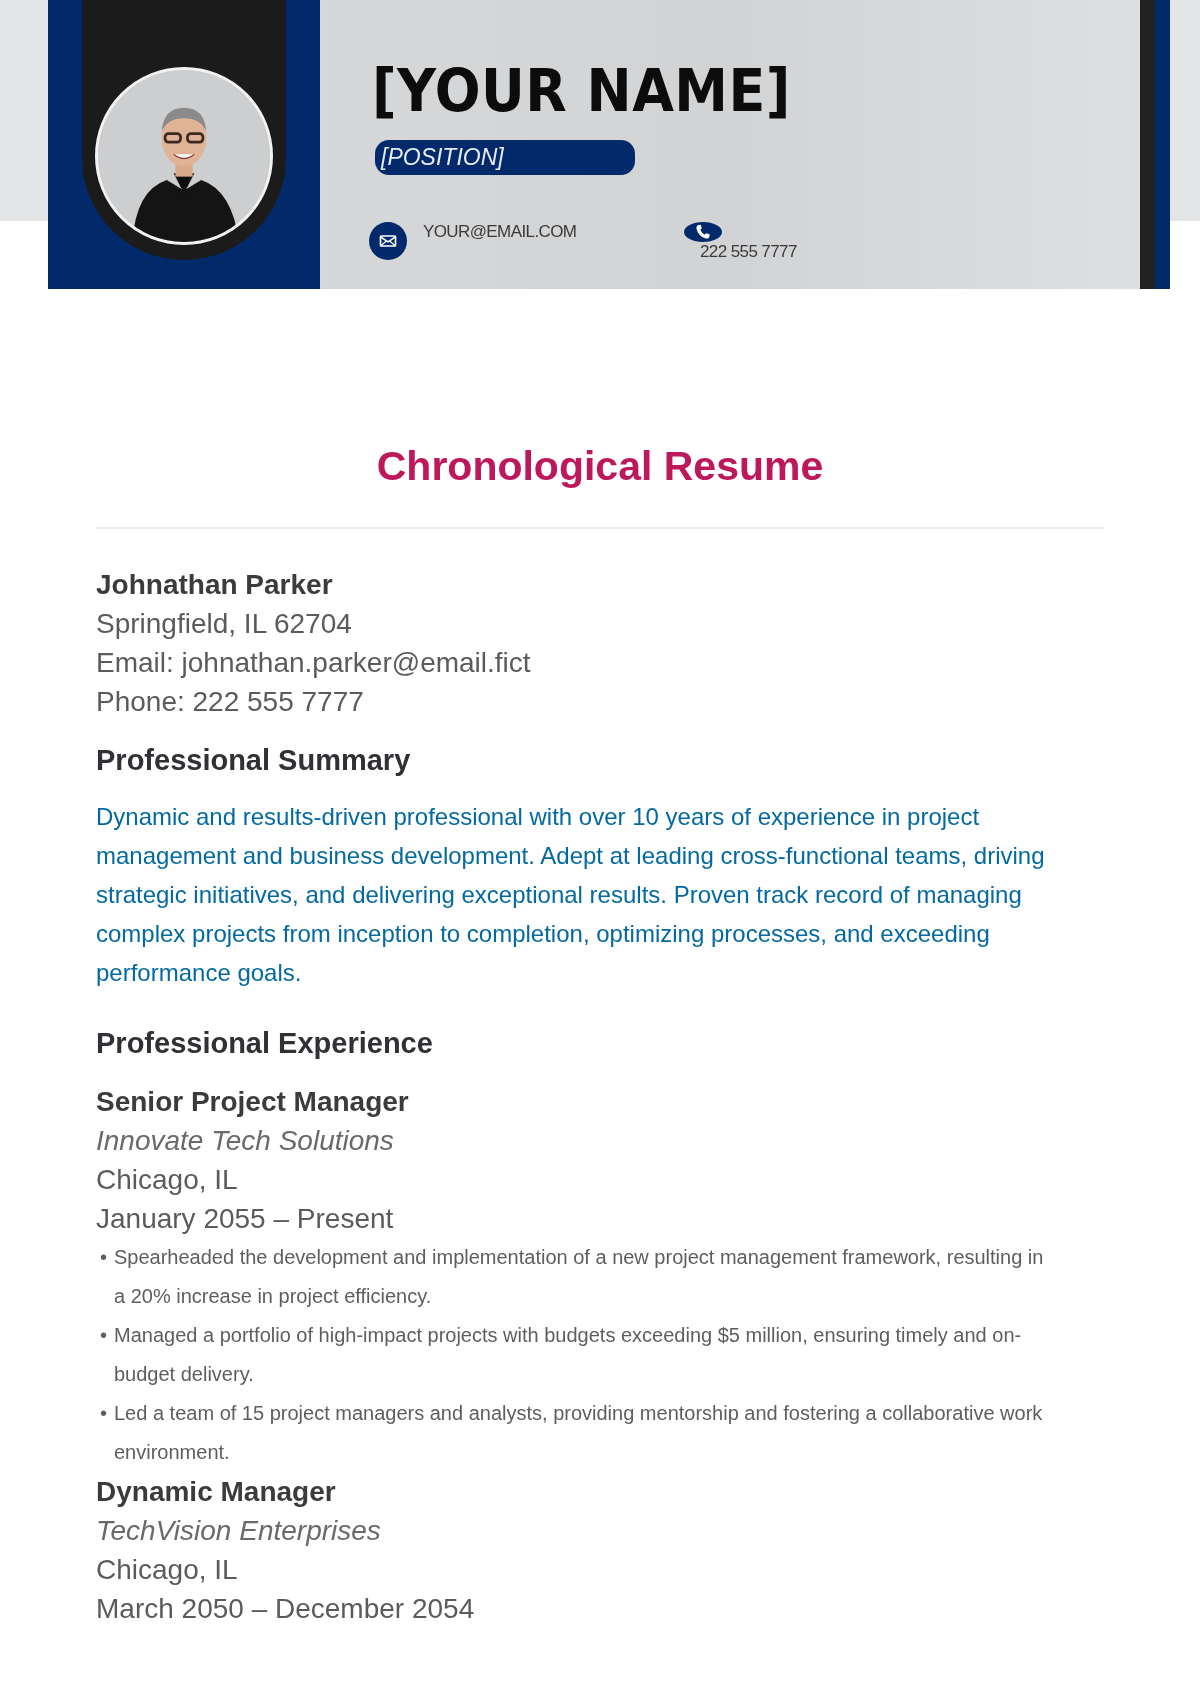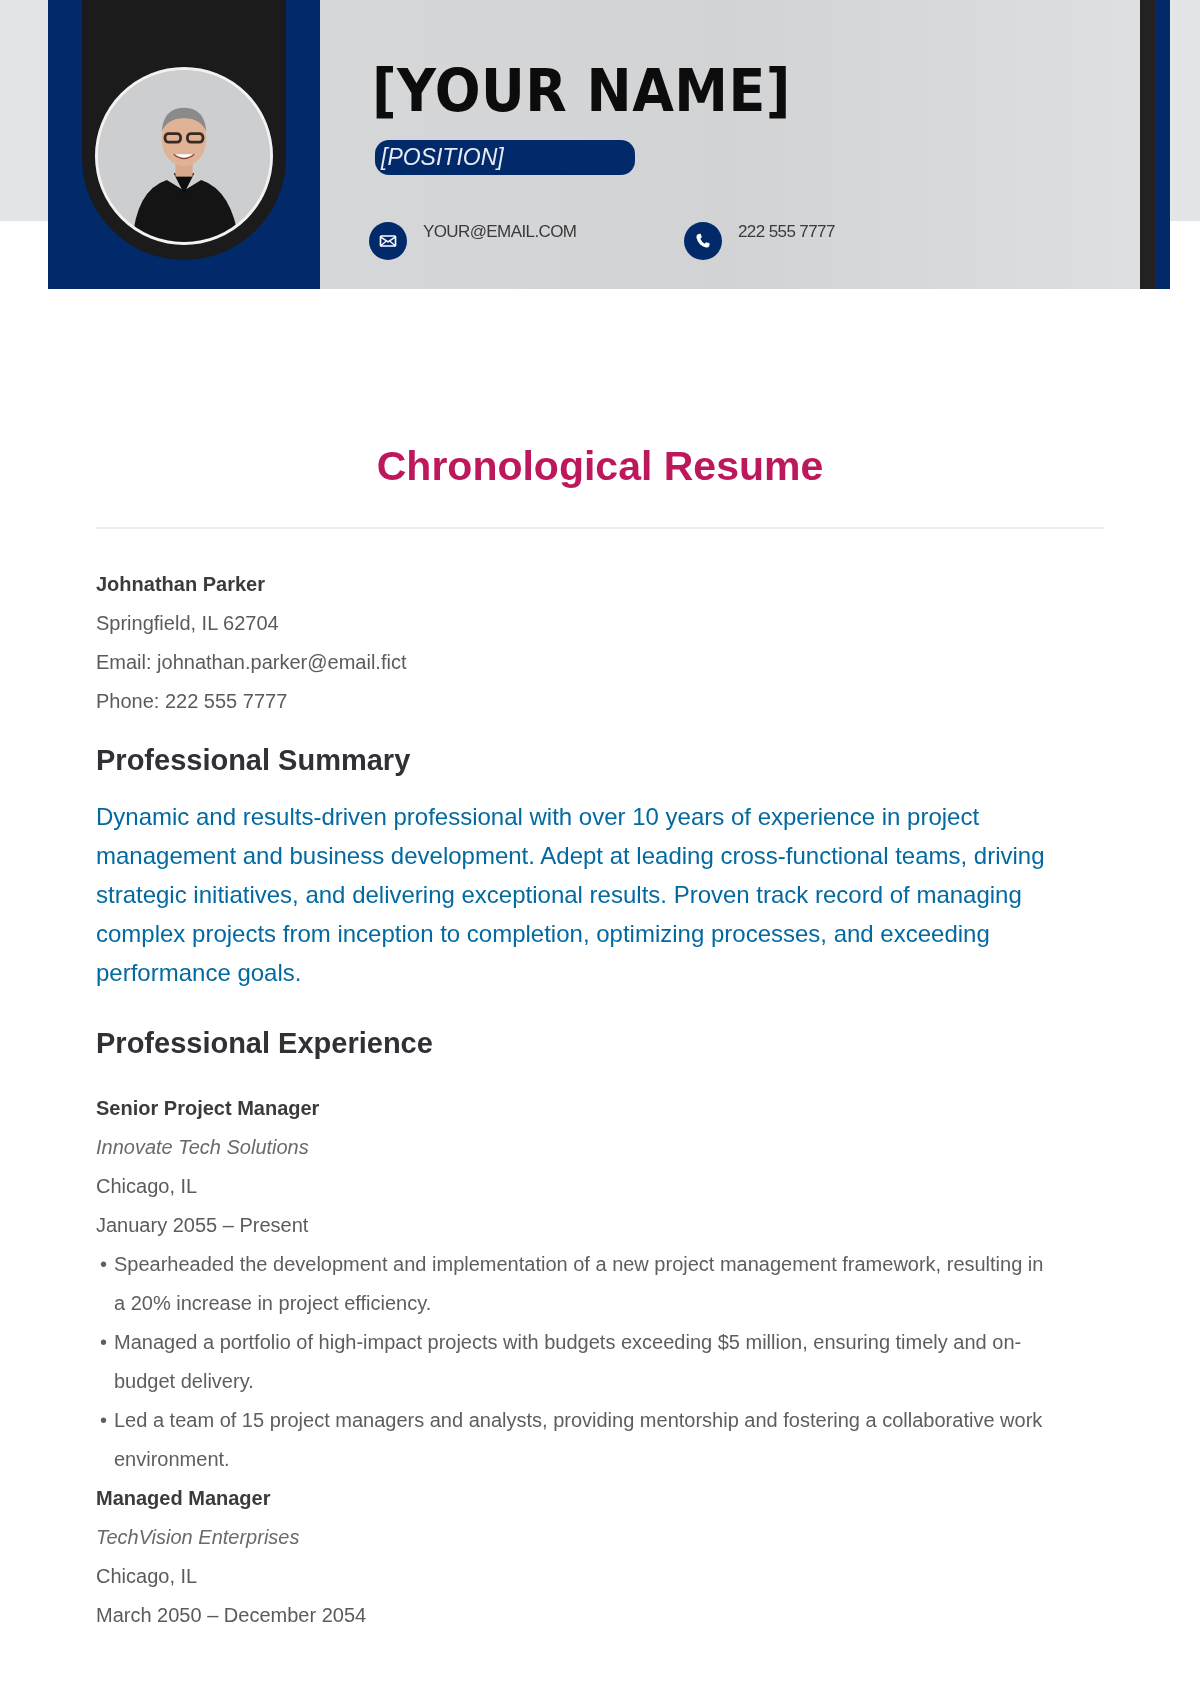--- a/index.html
+++ b/index.html
@@ -18,43 +18,43 @@
   .bar-dark { position: absolute; left: 1140px; top: 0; width: 15px; height: 289px; background: #242122; }
   .bar-blue { position: absolute; left: 1155px; top: 0; width: 15px; height: 289px; background: #022a6b; }
 
   .your-name { position: absolute; left: 372px; top: 56px; font-size: 58px; font-weight: 700; color: #0c0c0c;
                letter-spacing: 0.5px; line-height: 70px; white-space: nowrap; font-family: "DejaVu Sans", sans-serif; transform: scaleX(0.93); transform-origin: left; }
   .position-box { position: absolute; left: 375px; top: 140px; width: 260px; height: 35px; background: #022a6b; border-radius: 14px; }
   .position-text { position: absolute; left: 6px; top: 4px; color: #e9ecf3; font-size: 23px; font-style: italic; line-height: 27px; white-space: nowrap; }
 
   .contact { position: absolute; top: 222px; height: 38px; display: flex; align-items: flex-start; }
   .contact.email { left: 369px; }
-  .contact.phone { left: 684px; }
+  .contact.phone { left: 684px; flex-direction: column; }
   .contact-icon { width: 38px; height: 38px; border-radius: 50%; background: #022a6b; display: flex; align-items: center; justify-content: center; }
   .contact-icon svg { width: 20px; height: 20px; }
   .contact-text { margin-left: 16px; font-size: 17px; color: #3a3a3a; letter-spacing: -0.6px; white-space: nowrap; }
 
   
   .doc-title { position: absolute; left: 0; top: 440px; width: 1200px; text-align: center; font-size: 41px; font-weight: 700; color: #be185d; line-height: 52px; }
   .divider { position: absolute; left: 96px; top: 527px; width: 1008px; height: 2px; background: #ececec; }
 
   .content { position: absolute; left: 96px; top: 565px; width: 1010px; }
-  .line { font-size: 20px; line-height: 39px; color: #5b5b5b; white-space: nowrap; }
+  .line { font-size: 28px; line-height: 39px; color: #5b5b5b; white-space: nowrap; }
   .line.bold { font-weight: 700; color: #3b3b3b; }
   .line.italic { font-style: italic; color: #6a6a6a; }
   .h2 { font-size: 29px; font-weight: 700; color: #2f3135; line-height: 40px; }
   .para { font-size: 24px; line-height: 39px; color: #0369a1; width: 960px; }
   .bullets { list-style: none; }
   .bullets li { position: relative; padding-left: 18px; font-size: 20px; line-height: 39px; color: #5e5e5e; width: 960px; }
   .bullets li .dot { position: absolute; left: 4px; top: 0; }
 
   .contact-block { margin-bottom: 19px; }
   .summary-h { margin-bottom: 17px; }
   .summary { margin-bottom: 31px; }
-  .exp-h { margin-bottom: 26px; }
+  .exp-h { margin-bottom: 19px; }
 </style>
 </head>
 <body>
 
 <div class="header">
   <div class="header-blue"></div>
   <div class="header-pill"></div>
   <div class="photo">
     <svg viewBox="0 0 100 100">
       <rect width="100" height="100" fill="#cdcecf"></rect>
@@ -122,19 +122,19 @@
       <div class="line">Chicago, IL</div>
       <div class="line">January 2055 – Present</div>
       <ul class="bullets">
         <li><span class="dot">•</span><span>Spearheaded the development and implementation of a new project management framework, resulting in a 20% increase in project efficiency.</span></li>
         <li><span class="dot">•</span><span>Managed a portfolio of high-impact projects with budgets exceeding $5 million, ensuring timely and on-budget delivery.</span></li>
         <li><span class="dot">•</span><span>Led a team of 15 project managers and analysts, providing mentorship and fostering a collaborative work environment.</span></li>
       </ul>
     </div>
 
     <div>
-      <div class="line bold">Managed Manager</div>
+      <div class="line bold">Dynamic Manager</div>
       <div class="line italic">TechVision Enterprises</div>
       <div class="line">Chicago, IL</div>
       <div class="line">March 2050 – December 2054</div>
     </div>
   </section>
 </div>
 
 </body></html>

